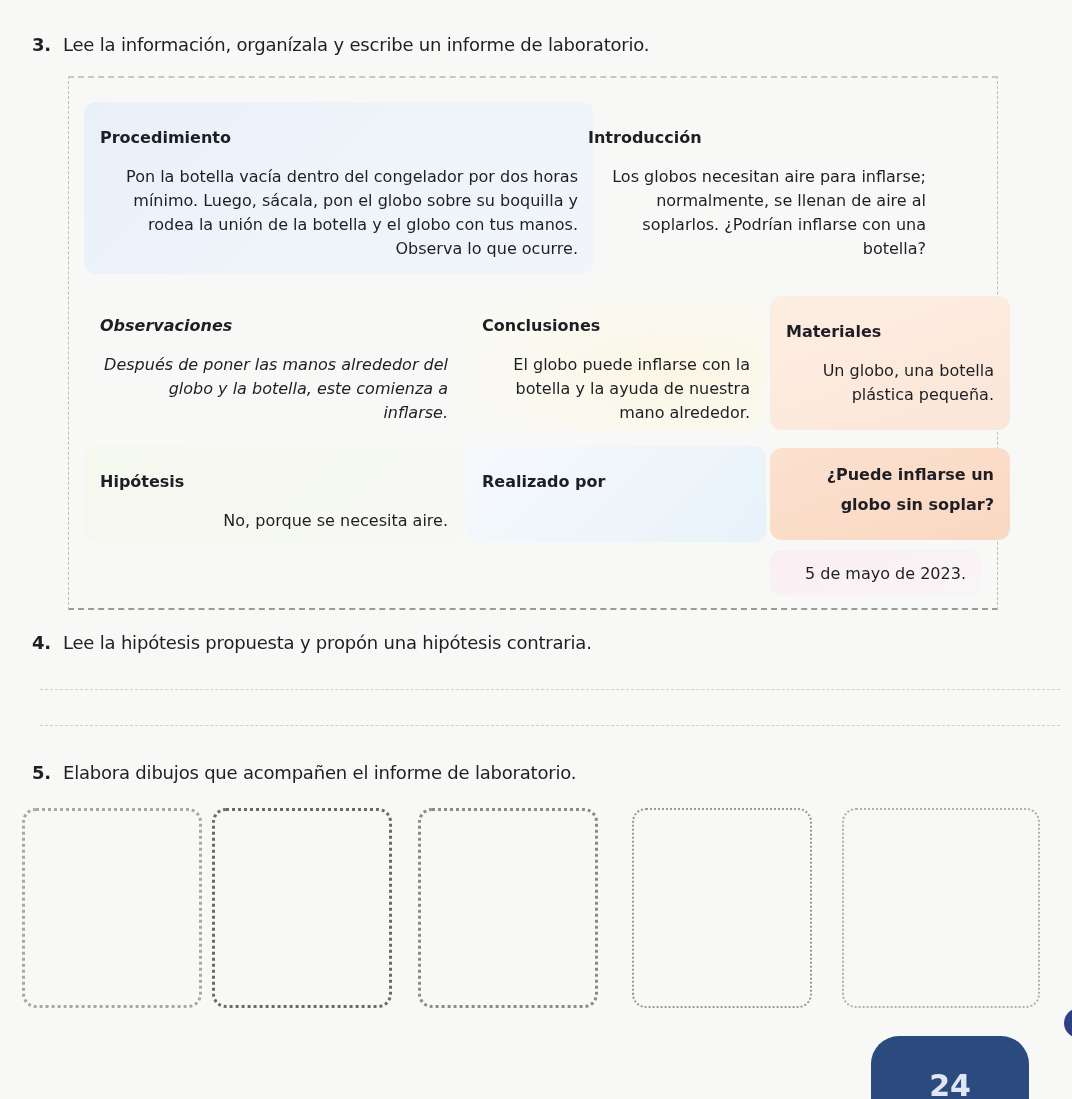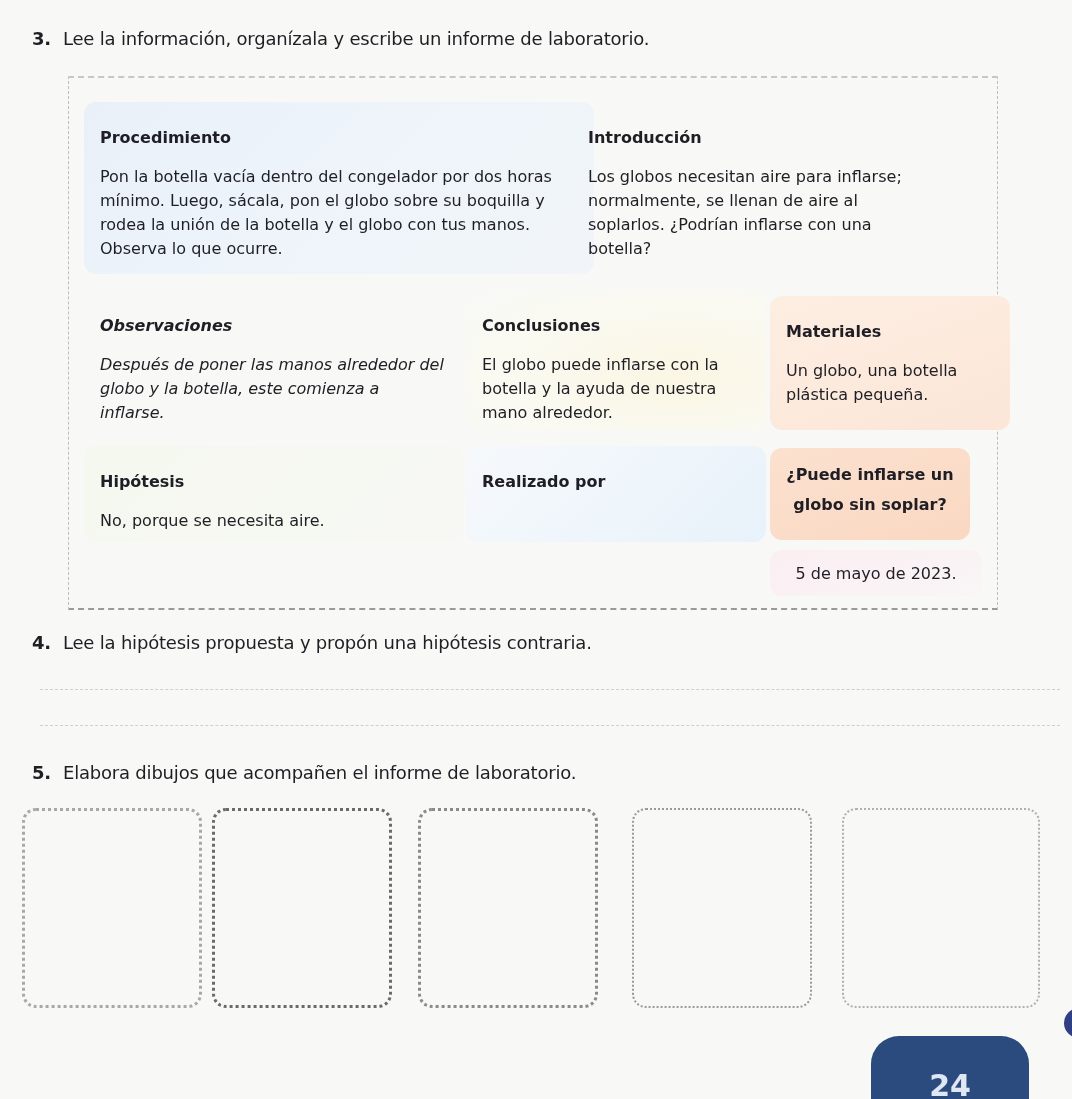--- a/index.html
+++ b/index.html
@@ -18,21 +18,21 @@
   .q-title {
     position: absolute;
     left: 32px;
     font-size: 18px;
     letter-spacing: -0.2px;
   }
   .q-num {
     font-weight: bold;
     margin-right: 12px;
   }
-  .q1 { top: 28px; }
+  .q1 { top: 34px; }
   .q4 { top: 632px; }
   .q5 { top: 762px; }
 
   
   .report-frame {
     position: absolute;
     left: 68px;
     top: 76px;
     width: 928px;
     height: 530px;
@@ -50,38 +50,39 @@
   }
   .card h4 {
     margin: 8px 0 18px 0;
     font-size: 16px;
     font-weight: bold;
   }
   .card p {
     margin: 0;
     font-size: 16px;
     line-height: 24px;
+    text-align: right;
   }
 
   .c-proc  { left: 84px;  top: 102px; width: 510px; height: 172px;
              background: linear-gradient(135deg, #e9f0f8 0%, #eef4fa 50%, #f1f5f9 100%); }
   .c-intro { left: 572px; top: 102px; width: 370px; height: 172px; background: transparent; }
 
   .c-obs   { left: 84px;  top: 290px; width: 380px; height: 140px; background: transparent; font-style: italic; }
   .c-conc  { left: 466px; top: 290px; width: 300px; height: 140px;
              background: radial-gradient(ellipse at 70% 60%, #fbf6e4 0%, #fafaf2 60%, transparent 100%); }
   .c-mat   { left: 770px; top: 296px; width: 240px; height: 134px;
              background: linear-gradient(160deg, #fdeee2 0%, #fbe6d8 100%); }
 
   .c-hyp   { left: 84px;  top: 446px; width: 380px; height: 96px;
              background: linear-gradient(135deg, #f5f8ef 0%, #f7f8f4 100%); }
   .c-real  { left: 466px; top: 446px; width: 300px; height: 96px;
              background: linear-gradient(135deg, #f6f9fc 0%, #e8f2fa 100%); }
   .c-real h4 { margin-top: 8px; }
-  .c-q     { left: 770px; top: 448px; width: 200px; height: 92px;
+  .c-q     { left: 770px; top: 448px; width: 240px; height: 92px;
              background: linear-gradient(160deg, #fbe1cf 0%, #fad8c2 100%);
              text-align: center; padding-top: 12px; }
   .c-q p { font-weight: bold; font-size: 16px; line-height: 30px; }
   .c-date  { left: 770px; top: 550px; width: 212px; height: 46px;
              background: linear-gradient(160deg, #fbeef2 0%, #f9f5f7 100%);
              text-align: center; padding-top: 12px; }
 
   
   .answer-line {
     position: absolute;

